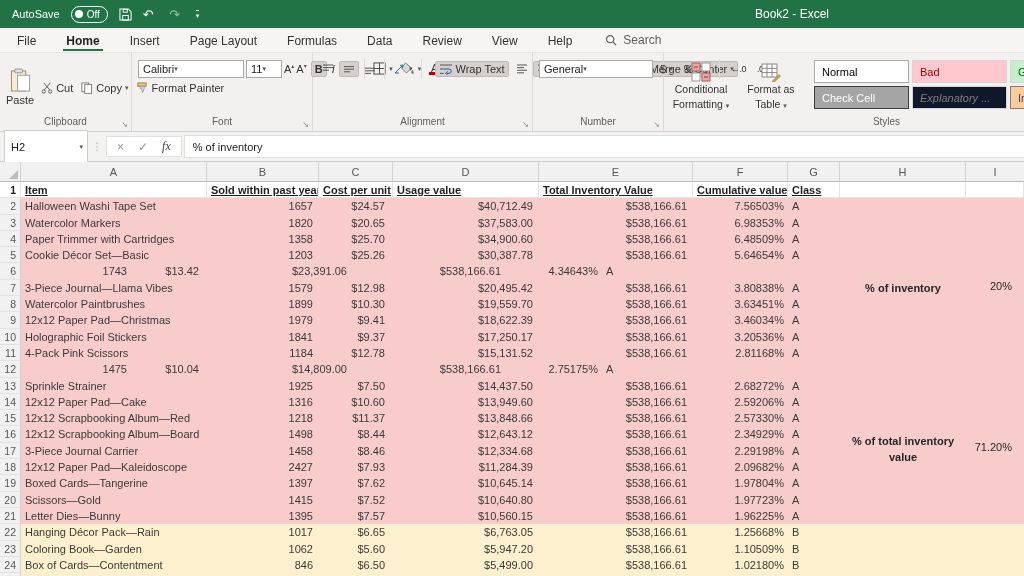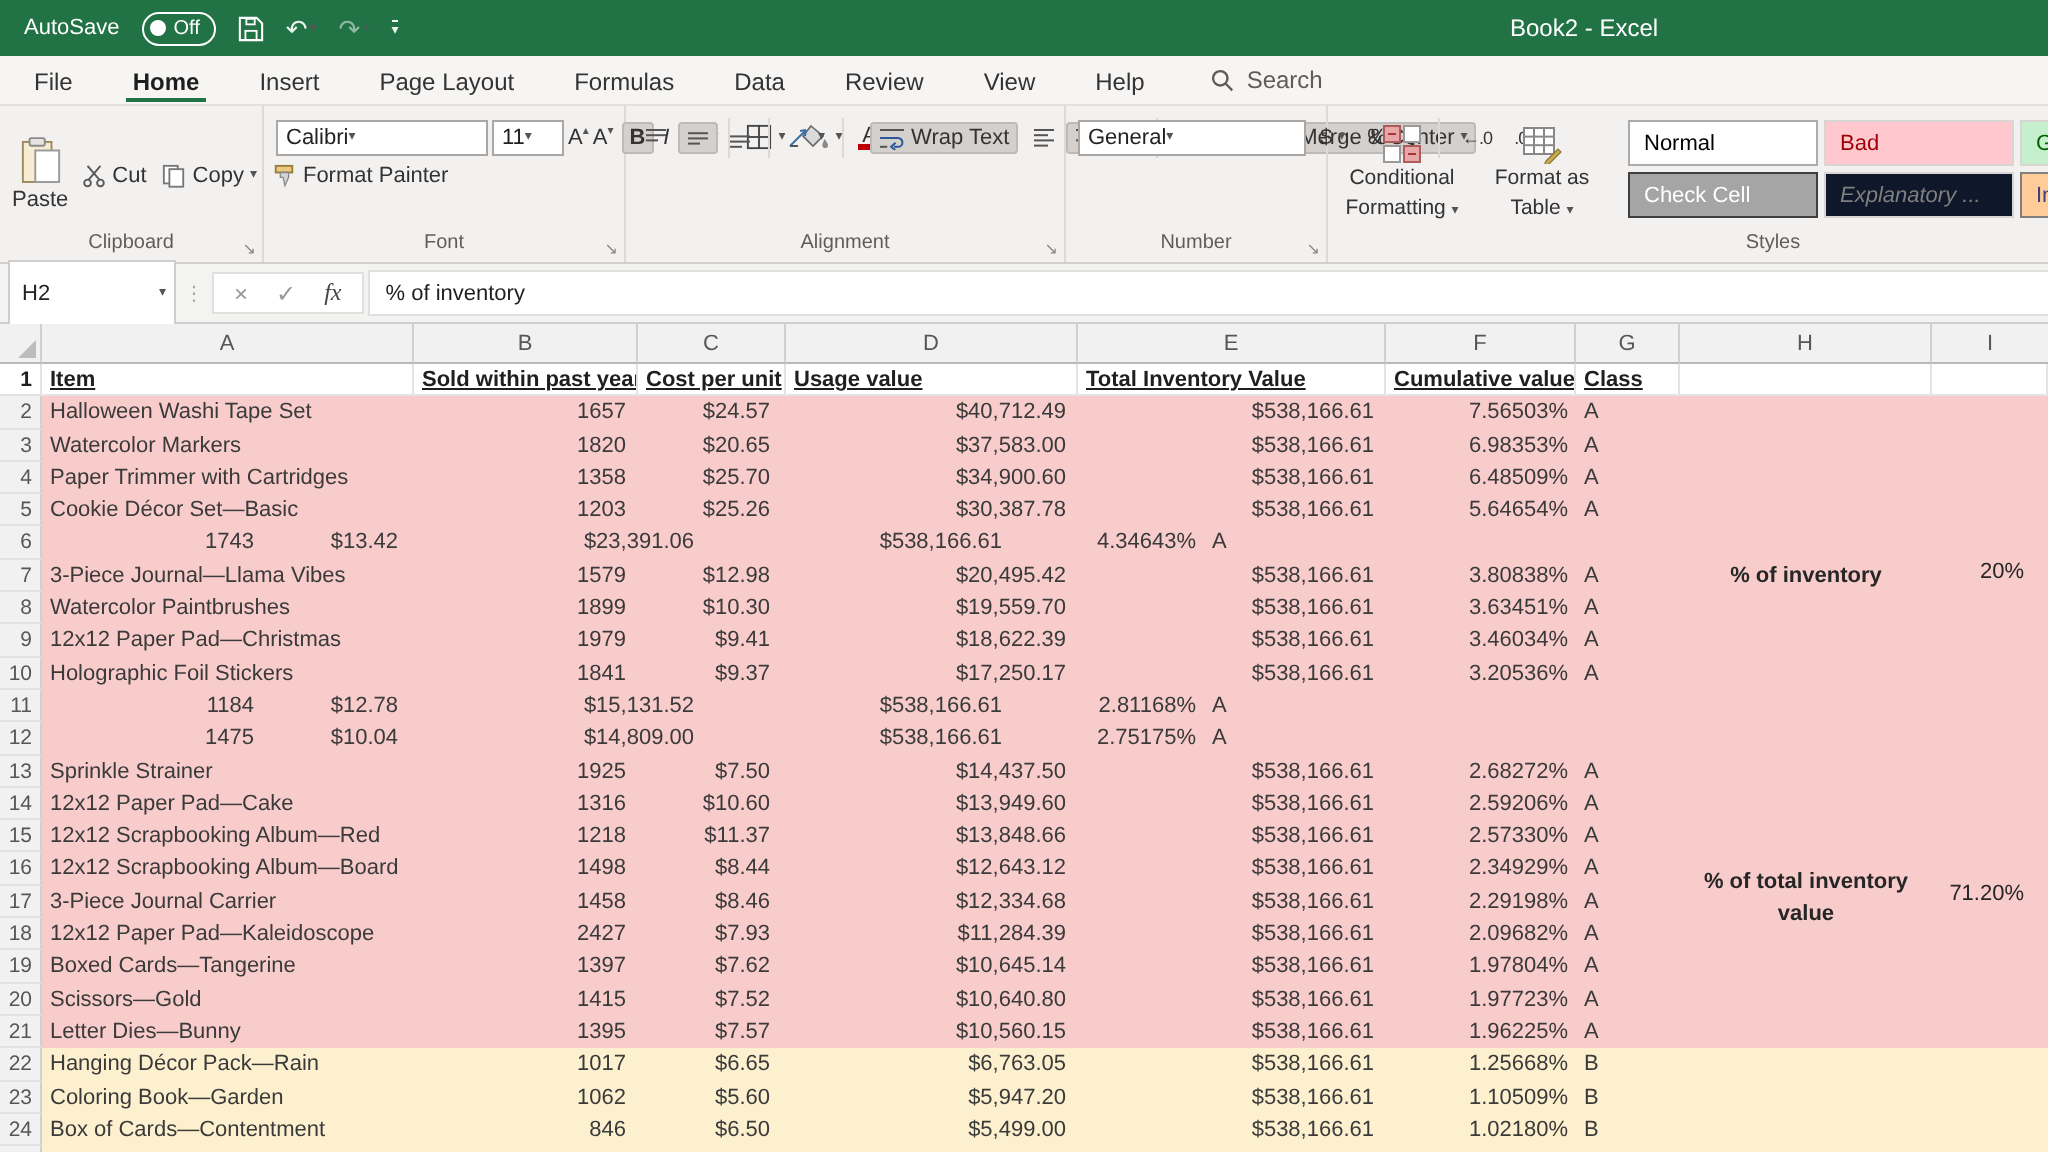--- a/index.html
+++ b/index.html
@@ -561,20 +561,21 @@
     <div class="cell cc">$9.37</div>
     <div class="cell cd">$17,250.17</div>
     <div class="cell ce">$538,166.61</div>
     <div class="cell cf">3.20536%</div>
     <div class="cell cg">A</div>
     <div class="cell ch"></div>
     <div class="cell ci"></div>
   </div>
         <div class="sheet-row fill-a">
     <div class="cell rn">11</div>
+    <div class="cell ca">4-Pack Pink Scissors</div>
     <div class="cell cb">1184</div>
     <div class="cell cc">$12.78</div>
     <div class="cell cd">$15,131.52</div>
     <div class="cell ce">$538,166.61</div>
     <div class="cell cf">2.81168%</div>
     <div class="cell cg">A</div>
     <div class="cell ch"></div>
     <div class="cell ci"></div>
   </div>
         <div class="sheet-row fill-a">

